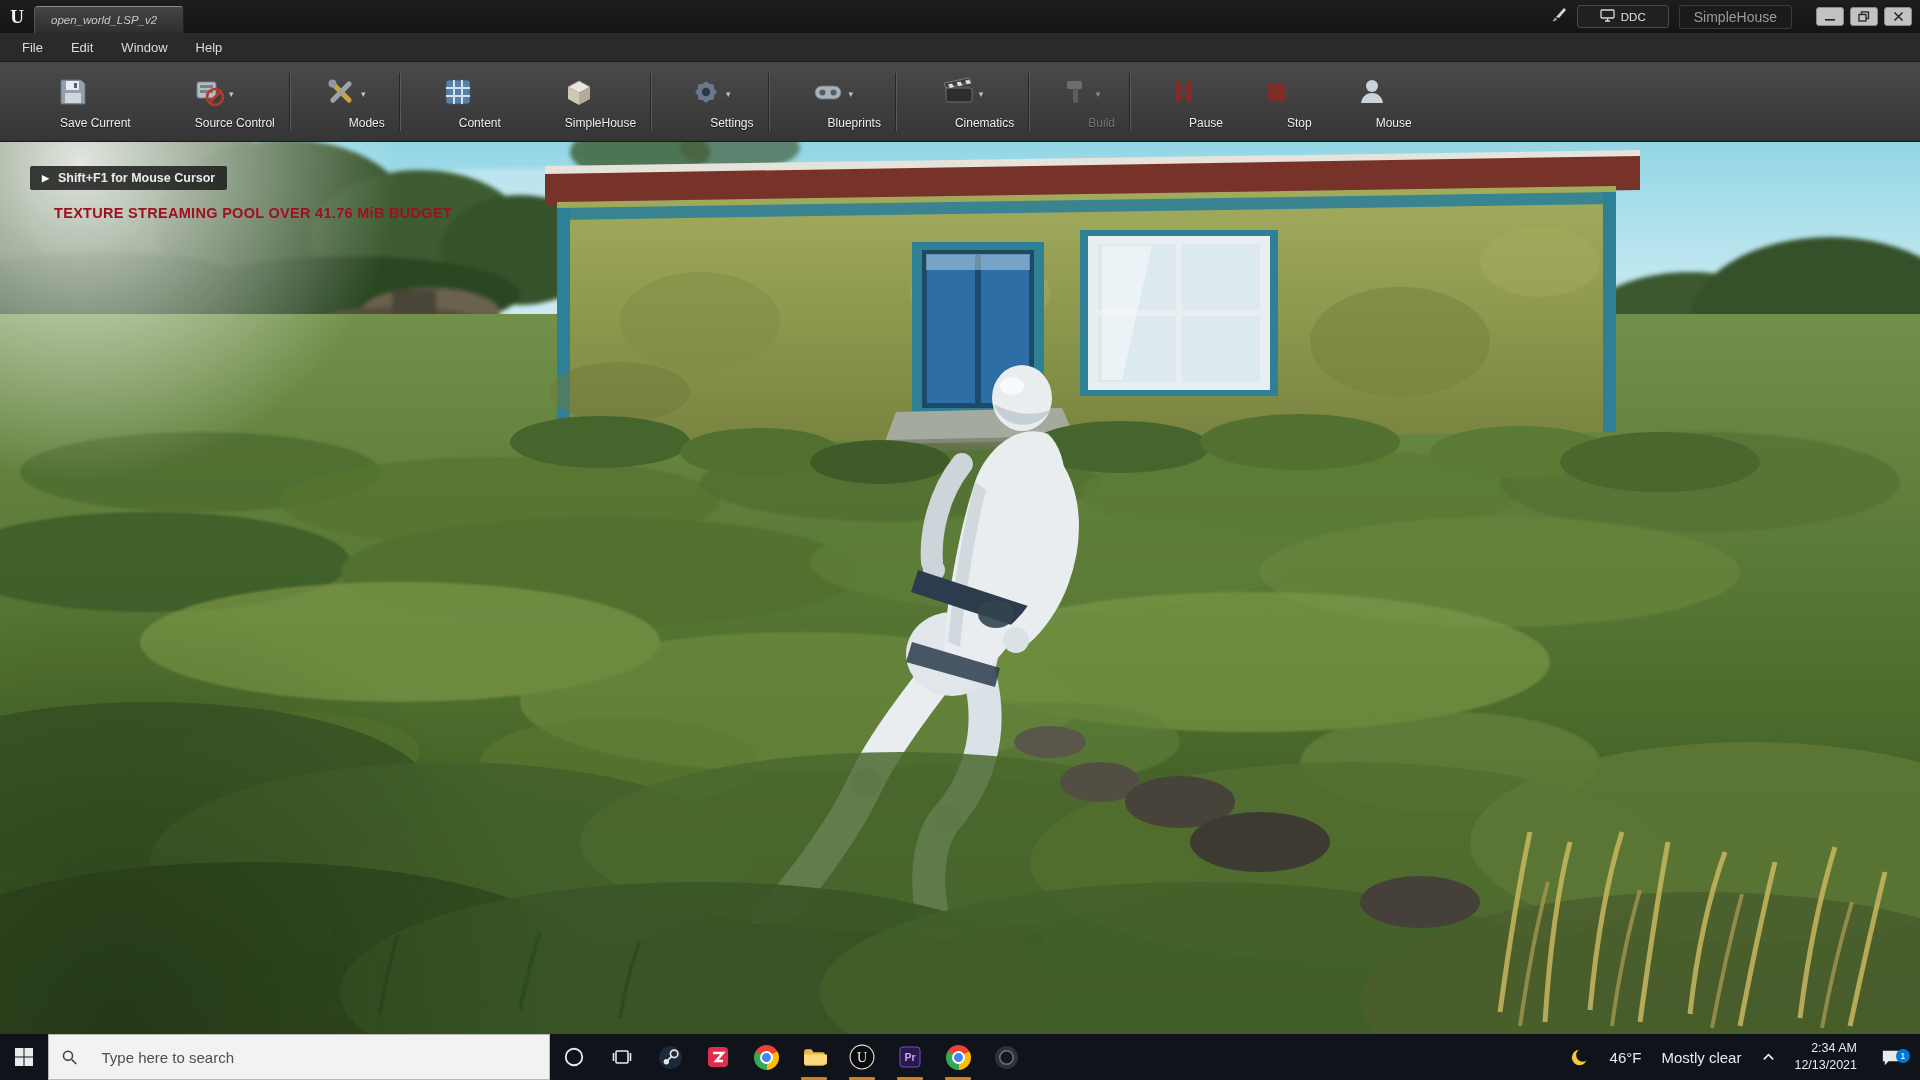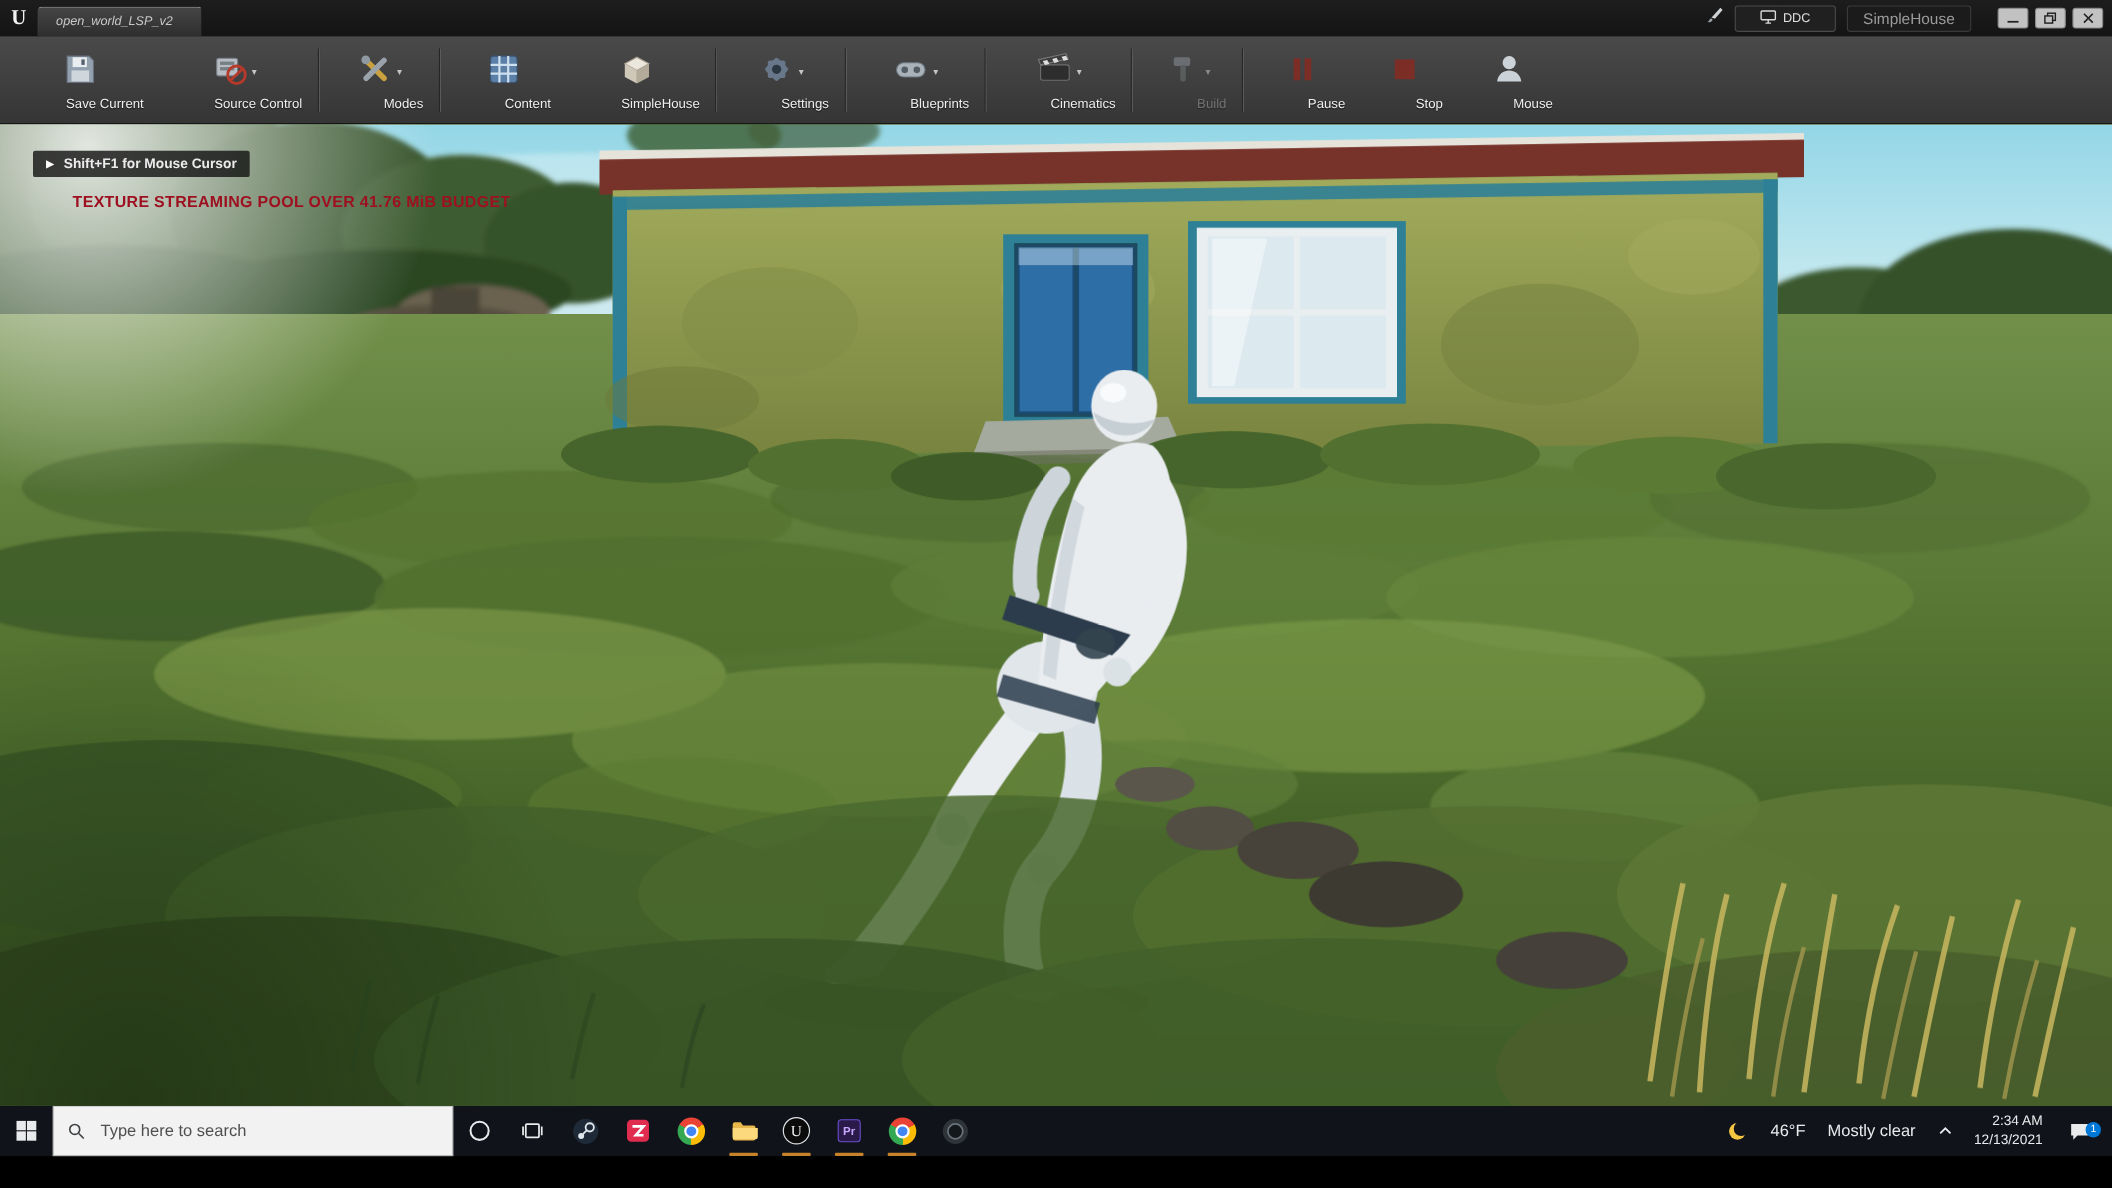--- a/index.html
+++ b/index.html
@@ -77,36 +77,36 @@
   }
   #viewport svg.scene { position:absolute; inset:0; width:100%; height:100%; display:block; }
   .hint-box {
     position:absolute; left:30px; top:24px;
     background:rgba(18,18,18,.8); color:#ececec;
     font-size:12.5px; font-weight:bold; padding:5px 12px; border-radius:2px;
     display:flex; align-items:center; gap:9px; z-index:3;
   }
   .hint-box .harrow { font-size:9px; color:#ffffff; }
   .stream-warning {
-    position:absolute; left:66px; top:63px; z-index:3;
+    position:absolute; left:54px; top:63px; z-index:3;
     color:#9e1020; font-weight:bold; font-size:14.5px; letter-spacing:.3px;
   }
 
   
   #taskbar {
     height:46px; flex:0 0 46px; background:#10131a;
     display:flex; align-items:stretch; color:#e8eaec;
   }
   .tb-btn {
     width:48px; display:flex; align-items:center; justify-content:center;
     position:relative; background:transparent; border:none;
   }
   .searchbox {
-    width:364px; background:#f2f2f2; border:1px solid #b8b8b8;
-    display:flex; align-items:center; gap:14px; padding:0 12px;
+    width:502px; background:#f2f2f2; border:1px solid #b8b8b8;
+    display:flex; align-items:center; gap:24px; padding:0 12px;
   }
   .searchbox input {
     border:none; outline:none; background:transparent; width:100%;
     font-size:15px; color:#202020; font-family:"Liberation Sans", sans-serif;
   }
   .searchbox input::placeholder { color:#4f4f4f; opacity:1; }
   .runline {
     position:absolute; bottom:0; left:11px; width:26px; height:3px;
     background:#c8832a; border-radius:1px;
   }
@@ -171,20 +171,26 @@
         </div>
         <div class="winbtn">
           <svg width="11" height="11" viewBox="0 0 11 11" stroke="#222" stroke-width="1.5">
               <path d="M1.5 1.5l8 8M9.5 1.5l-8 8"></path>
             </svg>
         </div>
       </div>
     </div>
   </div>
 
+  <div id="menubar">
+    <div class="menu-item">File</div>
+    <div class="menu-item">Edit</div>
+    <div class="menu-item">Window</div>
+    <div class="menu-item">Help</div>
+  </div>
 
   <div id="toolbar">
 
     <div class="tbtn">
       <div class="iconrow">
           <span>
         <svg width="34" height="34" viewBox="0 0 34 34">
               <path d="M5 5h20l4 4v20H5z" fill="#93a0ae" stroke="#66707c"></path>
               <rect x="10" y="6" width="13" height="9" fill="#e9edf0"></rect>
               <rect x="18" y="8" width="3" height="5" fill="#55606c"></rect>

